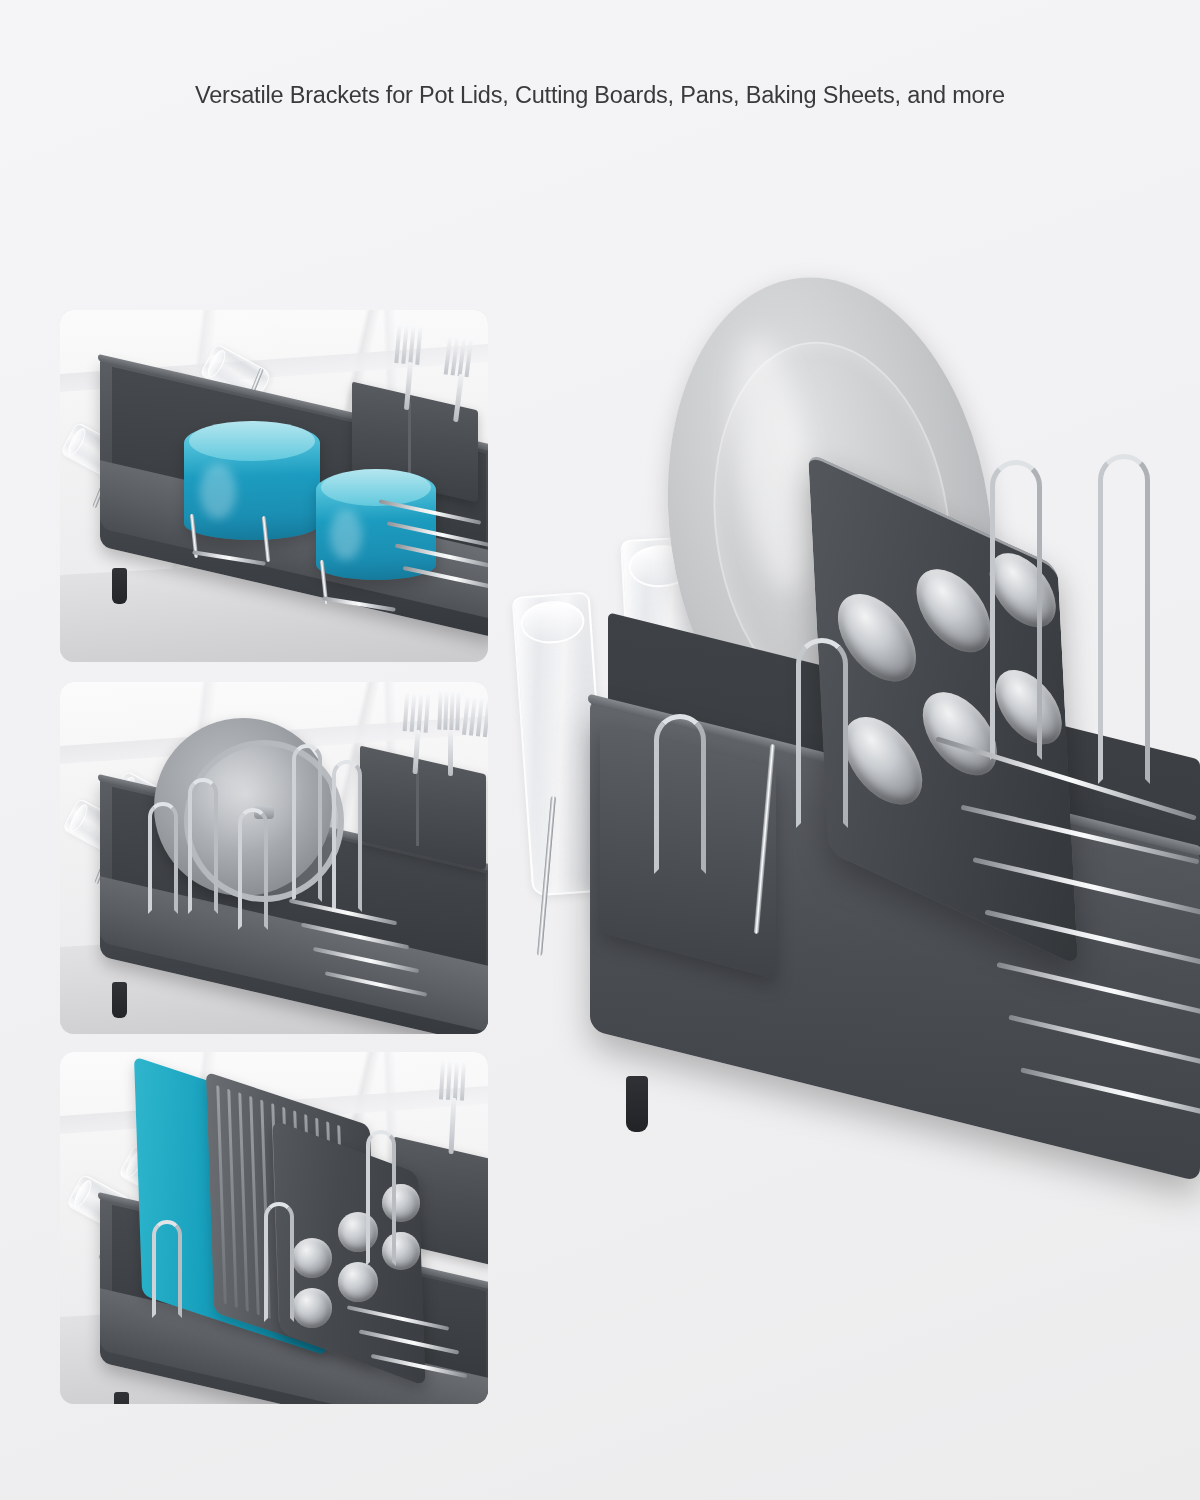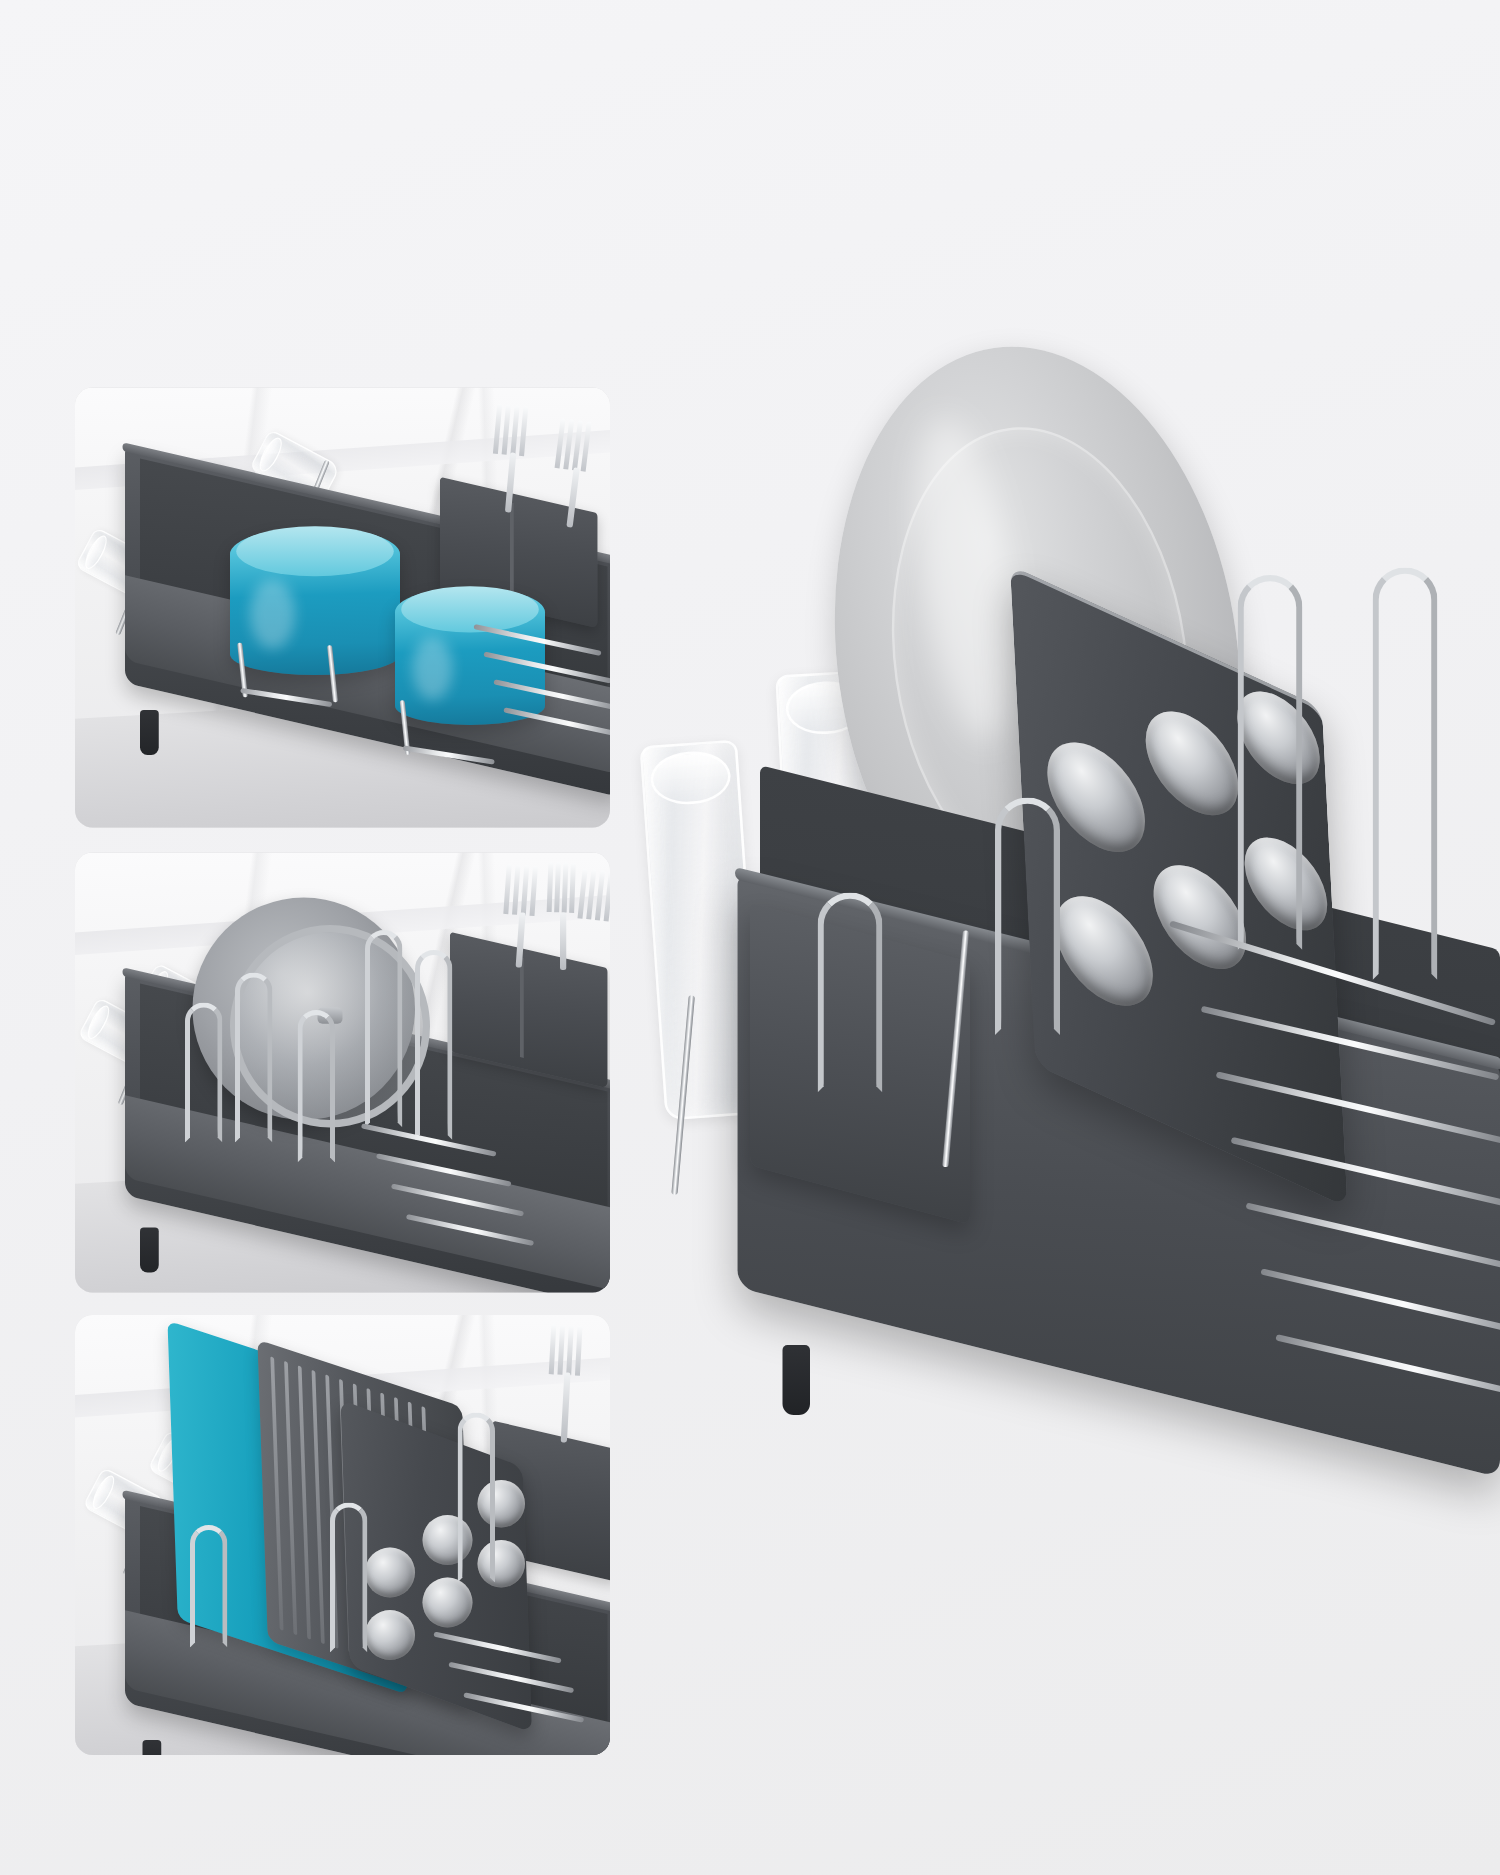--- a/index.html
+++ b/index.html
@@ -269,20 +269,21 @@
   }
   .hero-wire-v {
     position:absolute; width:5px; border-radius:3px;
     background:linear-gradient(90deg,#8b8e93,#e9ebed 40%,#fcfcfd 54%,#bcbfc3 74%,#83868b);
   }
 </style>
 </head>
 <body>
 
 <div id="header">
+  <p id="subhead">Versatile Brackets for Pot Lids, Cutting Boards, Pans, Baking Sheets, and more</p>
 </div>
 
 <div id="stage">
 
   <div class="thumb" id="thumb1">
     <div class="marble"></div>
     <div class="wallseam"></div>
     <div class="counter"></div>
 
     <div class="glass" style="left:16px;top:112px;width:36px;height:58px;transform:rotate(-62deg);"></div>

